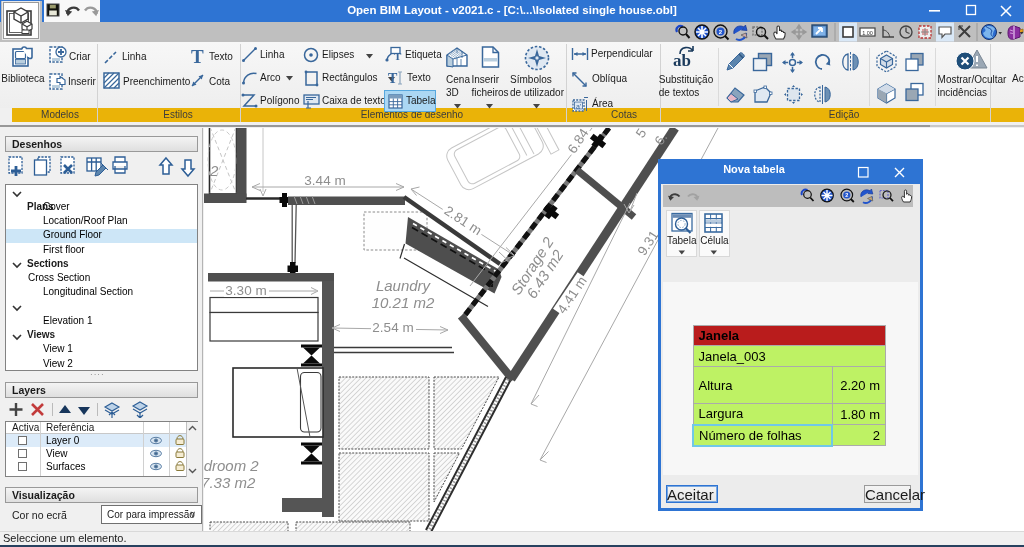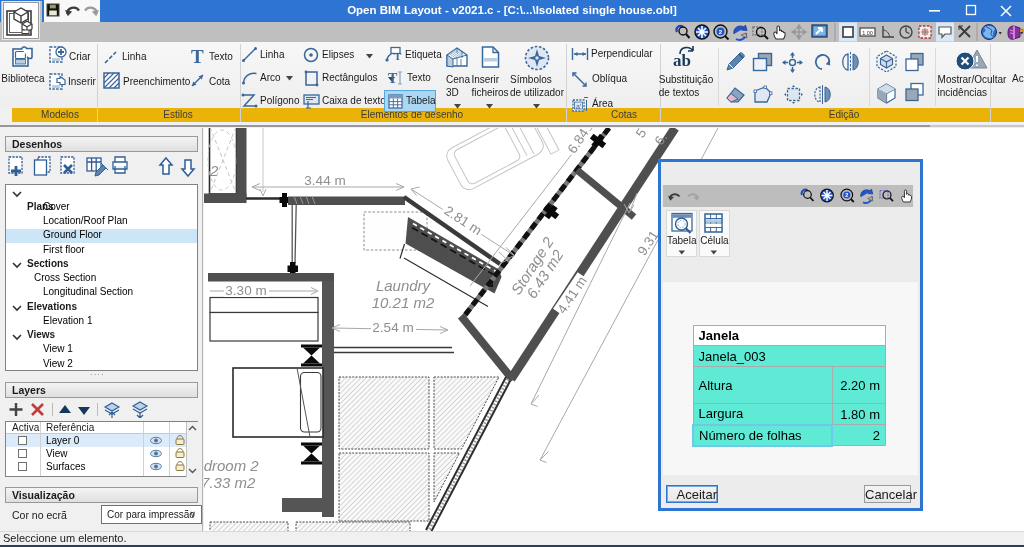--- a/index.html
+++ b/index.html
@@ -29,22 +29,22 @@
 #statusbar{position:absolute;left:0;top:531px;width:1024px;height:14px;background:#f0f0f0;border-top:1px solid #d9d9d9;font-size:11px;color:#1a1a1a;padding-left:3px;line-height:13px}
 #bottomstrip{position:absolute;left:0;top:545px;width:1024px;height:2px;background:#27415f}
 #canvas{position:absolute;left:204px;top:128px;width:820px;height:403px;background:#fff;overflow:hidden}
 #dialog{position:absolute;left:658px;top:159px;width:265px;height:352px;background:#ececec;border:3px solid #2e74d3}
 #dtitle{position:absolute;left:-3px;top:-3px;width:265px;height:25px;background:#2e74d3;color:#fff;font-size:11px;font-weight:bold}
 #dtoolbar{position:absolute;left:2px;top:23px;width:250px;height:22px;background:#bdbdbd}
 .dtab{position:absolute;top:48px;width:31px;height:47px;background:#fafafa;border:1px solid #d8d8d8;text-align:center}
 .dtab .tl{font-size:10px;color:#1a1a1a;margin-top:24px}
 #dcontent{position:absolute;left:2px;top:120px;width:255px;height:193px;background:#f7f7f7}
 #dtable{position:absolute;left:31px;top:163px;width:194px;border-collapse:collapse;font-size:13px;color:#000}
-#dtable td{border:1px solid #ababab;height:21px;padding:0 5px;background:#5eead4}
-.btn{position:absolute;font-size:13px;color:#1a1a1a;text-align:right;background:linear-gradient(#f4f4f4,#e6e6e6)}
+#dtable td{border:1px solid #ababab;height:21px;padding:0 5px;background:#bef264}
+.btn{position:absolute;font-size:15px;color:#1a1a1a;text-align:left;background:linear-gradient(#f4f4f4,#e6e6e6)}
 svg{display:block}
 .icon{position:absolute}
 </style></head>
 <body>
 <div id="app">
   <div id="titlebar"></div>
   <div id="qaccess"></div>
   <div id="title">Open BIM Layout - v2021.c - [C:\...\Isolated single house.obl]</div>
   <div id="row2"></div>
 
@@ -616,23 +616,22 @@
         <path d="M2 120 L6 124 L10 120"></path>
         <path d="M2 149 L6 153 L10 149"></path>
       </g>
     </svg>
     <div class="ti tg" style="top:72px;left:27px">Plans</div>
     <div class="ti" style="top:72px;left:43px">Cover</div>
     <div class="ti" style="top:86px;left:43px">Location/Roof Plan</div>
     <div class="ti" style="top:100px;left:43px">Ground Floor</div>
     <div class="ti" style="top:115px;left:43px">First floor</div>
     <div class="ti tg" style="top:129px;left:27px">Sections</div>
-    <div class="ti" style="top:143px;left:34px">Cross Section</div>
+    <div class="ti" style="top:143px;left:28px">Cross Section</div>
     <div class="ti" style="top:157px;left:43px">Longitudinal Section</div>
-    <div class="ti tg" style="top:172px;left:27px">Elevations</div>
     <div class="ti" style="top:186px;left:43px">Elevation 1</div>
     <div class="ti tg" style="top:200px;left:27px">Views</div>
     <div class="ti" style="top:214px;left:43px">View 1</div>
     <div class="ti" style="top:229px;left:43px">View 2</div>
     <div style="position:absolute;left:90px;top:245px;width:24px;height:4px;color:#888;font-size:8px;line-height:3px;letter-spacing:1px">····</div>
     <div class="phead" style="top:254px">Layers</div>
     <svg class="icon" style="left:8px;top:273px" width="120" height="17" viewBox="0 0 120 17">
       <path d="M8 2 L8 15 M1.5 8.5 L14.5 8.5" stroke="#444" stroke-width="2.4"></path>
       <path d="M24 3 L35 14 M35 3 L24 14" stroke="#c23b3b" stroke-width="2.6"></path>
       <rect x="44" y="2" width="1" height="13" fill="#bbb"></rect>
@@ -688,20 +687,27 @@
     <div style="position:absolute;left:186px;top:294px;width:12px;height:55px;background:#f0f0f0;border-left:1px solid #c0c0c0"></div>
     <svg class="icon" style="left:187px;top:296px" width="11" height="51" viewBox="0 0 11 51">
       <path d="M2 6 L5.5 2.5 L9 6" fill="none" stroke="#555" stroke-width="1.4"></path>
       <path d="M2 45 L5.5 48.5 L9 45" fill="none" stroke="#555" stroke-width="1.4"></path>
     </svg>
     <div class="phead" style="top:359px">Visualização</div>
     <div style="position:absolute;left:12px;top:381px;font-size:10.5px;color:#1a1a1a">Cor no ecrã</div>
     <div style="position:absolute;left:101px;top:377px;width:101px;height:19px;background:#fff;border:1px solid #707070;font-size:10.5px;color:#1a1a1a;line-height:17px;padding-left:5px;white-space:nowrap;font-size:10px">Cor para impressão <span style="position:absolute;right:5px;top:0;color:#444;font-size:9px">∨</span></div>
   </div>
   <div id="dialog">
+    <div id="dtitle">
+        <div style="position:absolute;left:0;top:0;width:192px;text-align:center;line-height:21px">Nova tabela</div>
+      <svg style="position:absolute;left:199px;top:7px" width="52" height="14" viewBox="0 0 52 14">
+          <rect x="1.5" y="1.5" width="9.5" height="9.5" fill="none" stroke="#fff" stroke-width="1.2"></rect>
+          <path d="M38 2 L47 11 M47 2 L38 11" stroke="#fff" stroke-width="1.4"></path>
+        </svg>
+    </div>
     <div id="dtoolbar"></div>
     <svg style="position:absolute;left:5px;top:25px" width="50" height="18" viewBox="0 0 50 18">
       <g transform="translate(2,3)">
           <path d="M2 9 C1.7 4 8.5 2.5 11.5 6.5" fill="none" stroke="#3c3c3c" stroke-width="2"></path>
           <path d="M0 5.7 L2.3 10.8 L6 7 Z" fill="#3c3c3c"></path>
         </g>
       <g transform="translate(20,3)">
           <path d="M11.5 9 C11.8 4 5 2.5 2 6.5" fill="none" stroke="#a2a2a2" stroke-width="2"></path>
           <path d="M13.5 5.7 L11.2 10.8 L7.5 7 Z" fill="#a2a2a2"></path>
         </g>
@@ -760,21 +766,21 @@
     <svg style="position:absolute;left:17px;top:88px" width="8" height="5" viewBox="0 0 8 5">
         <path d="M0.5 0.5 L7 0.5 L3.75 4.5 Z" fill="#444"></path>
       </svg>
     <svg style="position:absolute;left:49px;top:88px" width="8" height="5" viewBox="0 0 8 5">
         <path d="M0.5 0.5 L7 0.5 L3.75 4.5 Z" fill="#444"></path>
       </svg>
     <div id="dcontent"></div>
     <table id="dtable" cellspacing="0">
       <tbody>
           <tr>
-            <td colspan="2" style="background:#ffffff;font-weight:bold;height:20px">Janela</td>
+            <td colspan="2" style="background:#b91c1c;font-weight:bold;height:20px">Janela</td>
           </tr>
       <tr>
             <td colspan="2" style="height:21px">Janela_003</td>
           </tr>
       <tr>
             <td style="width:139px;height:37px">Altura</td>
             <td style="text-align:right">2.20 m</td>
           </tr>
       <tr>
             <td style="height:21px">Largura</td>

